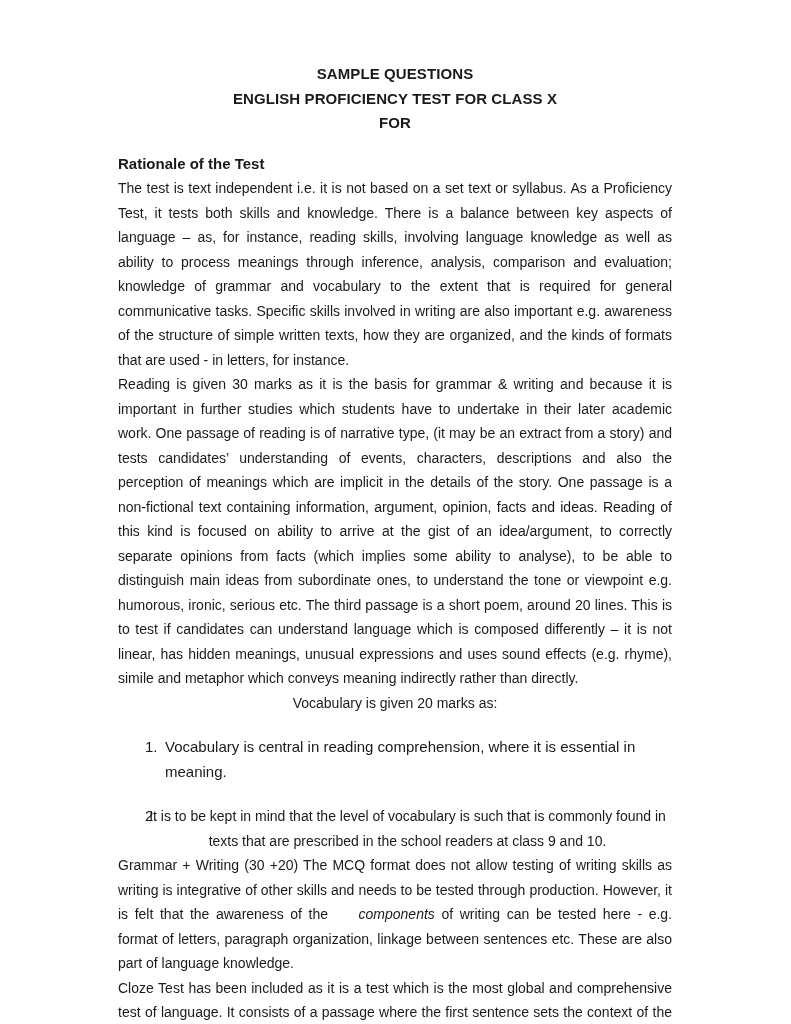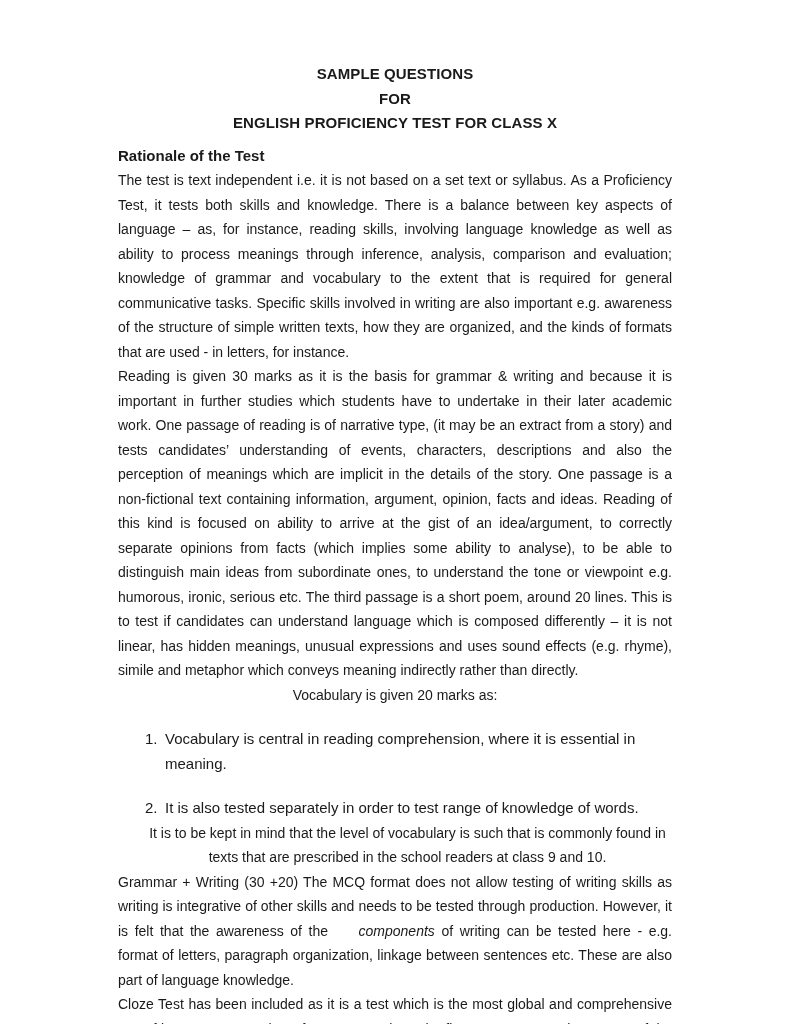--- a/index.html
+++ b/index.html
@@ -44,21 +44,21 @@
   .title-line {
     display: block;
     white-space: nowrap;
   }
 
   
   .section-heading {
     font-weight: bold;
     font-size: 15px;
     line-height: 24.5px;
-    margin-top: 8px;
+    margin-top: 16px;
     text-align: left;
   }
 
   
   p.body {
     font-size: 14px;
     line-height: 24.5px;
     text-align: justify;
     text-justify: inter-word;
     margin: 0;
@@ -115,40 +115,39 @@
   }
 </style>
 </head>
 <body>
 
 <div class="page">
   <div class="content">
 
     <div class="title-block">
       <span class="title-line">SAMPLE QUESTIONS</span>
+      <span class="title-line">ENGLISH PROFICIENCY TEST FOR CLASS X</span>
       <span class="title-line">FOR</span>
-      <span class="title-line">ENGLISH PROFICIENCY TEST FOR CLASS X</span>
     </div>
 
     <div class="section-heading">Rationale of the Test</div>
 
     <p class="body para-gap">The test is text independent i.e. it is not based on a set text or syllabus.  As a Proficiency Test, it tests both skills and knowledge.  There is a balance between key aspects of language – as, for instance, reading skills, involving language knowledge as well as ability to process meanings through inference, analysis, comparison and evaluation; knowledge of grammar and vocabulary to the extent that is required for general communicative tasks. Specific skills involved in writing are also important e.g. awareness of the structure of simple written texts, how they are organized, and the kinds of formats that are used - in letters, for instance.</p>
 
     <p class="body para-gap">Reading is given 30 marks as it is the basis for grammar &amp; writing and because it is important in further studies which students have to undertake in their later academic work. One passage of reading is of narrative type, (it may be an extract from a story) and tests candidates’ understanding of events, characters, descriptions and also the perception of meanings which are implicit in the details of the story. One passage is a non-fictional text containing information, argument, opinion, facts and ideas.  Reading of this kind is focused on ability to arrive at the gist of an idea/argument, to correctly separate opinions from facts (which implies some ability to analyse), to be able to distinguish main ideas from subordinate ones, to understand the tone or viewpoint e.g. humorous, ironic, serious etc. The third passage is a short poem, around 20 lines. This is to test if candidates can understand language which is composed differently – it is not linear, has hidden meanings, unusual expressions and uses sound effects (e.g. rhyme), simile and metaphor which conveys meaning indirectly rather than directly.</p>
 
     <p class="body flush para-gap">Vocabulary is given 20 marks as:</p>
 
     <ol class="num-list">
       <li>
         <span class="marker">1.</span>
         <span>Vocabulary is central in reading comprehension, where it is essential in meaning.</span>
       </li>
       <li>
         <span class="marker">2.</span>
-        <span>It is also tested separately in order to test range of knowledge of words.</span>
       </li>
     </ol>
 
     <p class="body flush indented para-gap-small">It is to be kept in mind that the level of vocabulary is such that is commonly found in texts that are prescribed in the school readers at class 9 and 10.</p>
 
     <p class="body para-gap"><span> Grammar + Writing (30 +20) The MCQ format does not allow testing of writing skills as writing is integrative of other skills and needs to be tested through production.  However, it is felt that the awareness of the </span><em>components</em><span> of writing can be tested here   - e.g. format of letters, paragraph organization, linkage between sentences etc. These are also part of language knowledge.</span></p>
 
     <p class="body para-gap-large">Cloze Test has been included as it is a test which is the most global and comprehensive test of language. It consists of a passage where the first sentence sets the context of the passage and subsequently there are blanks at regular intervals. Filling these blanks requires an overall understanding of meaning and of the language items that will fit into the particular context of the sentences. For example, when the use of articles is explained in isolation, a user cannot understand where a certain article needs to be used/omitted. It is only in context that a decision regarding the use of an article is made. Therefore a cloze test is the best way to know if a student can infer from the context whether that article is to be used or not. The same applies to other items like prepositions, conjunctions etc.</p>
 
   </div>

